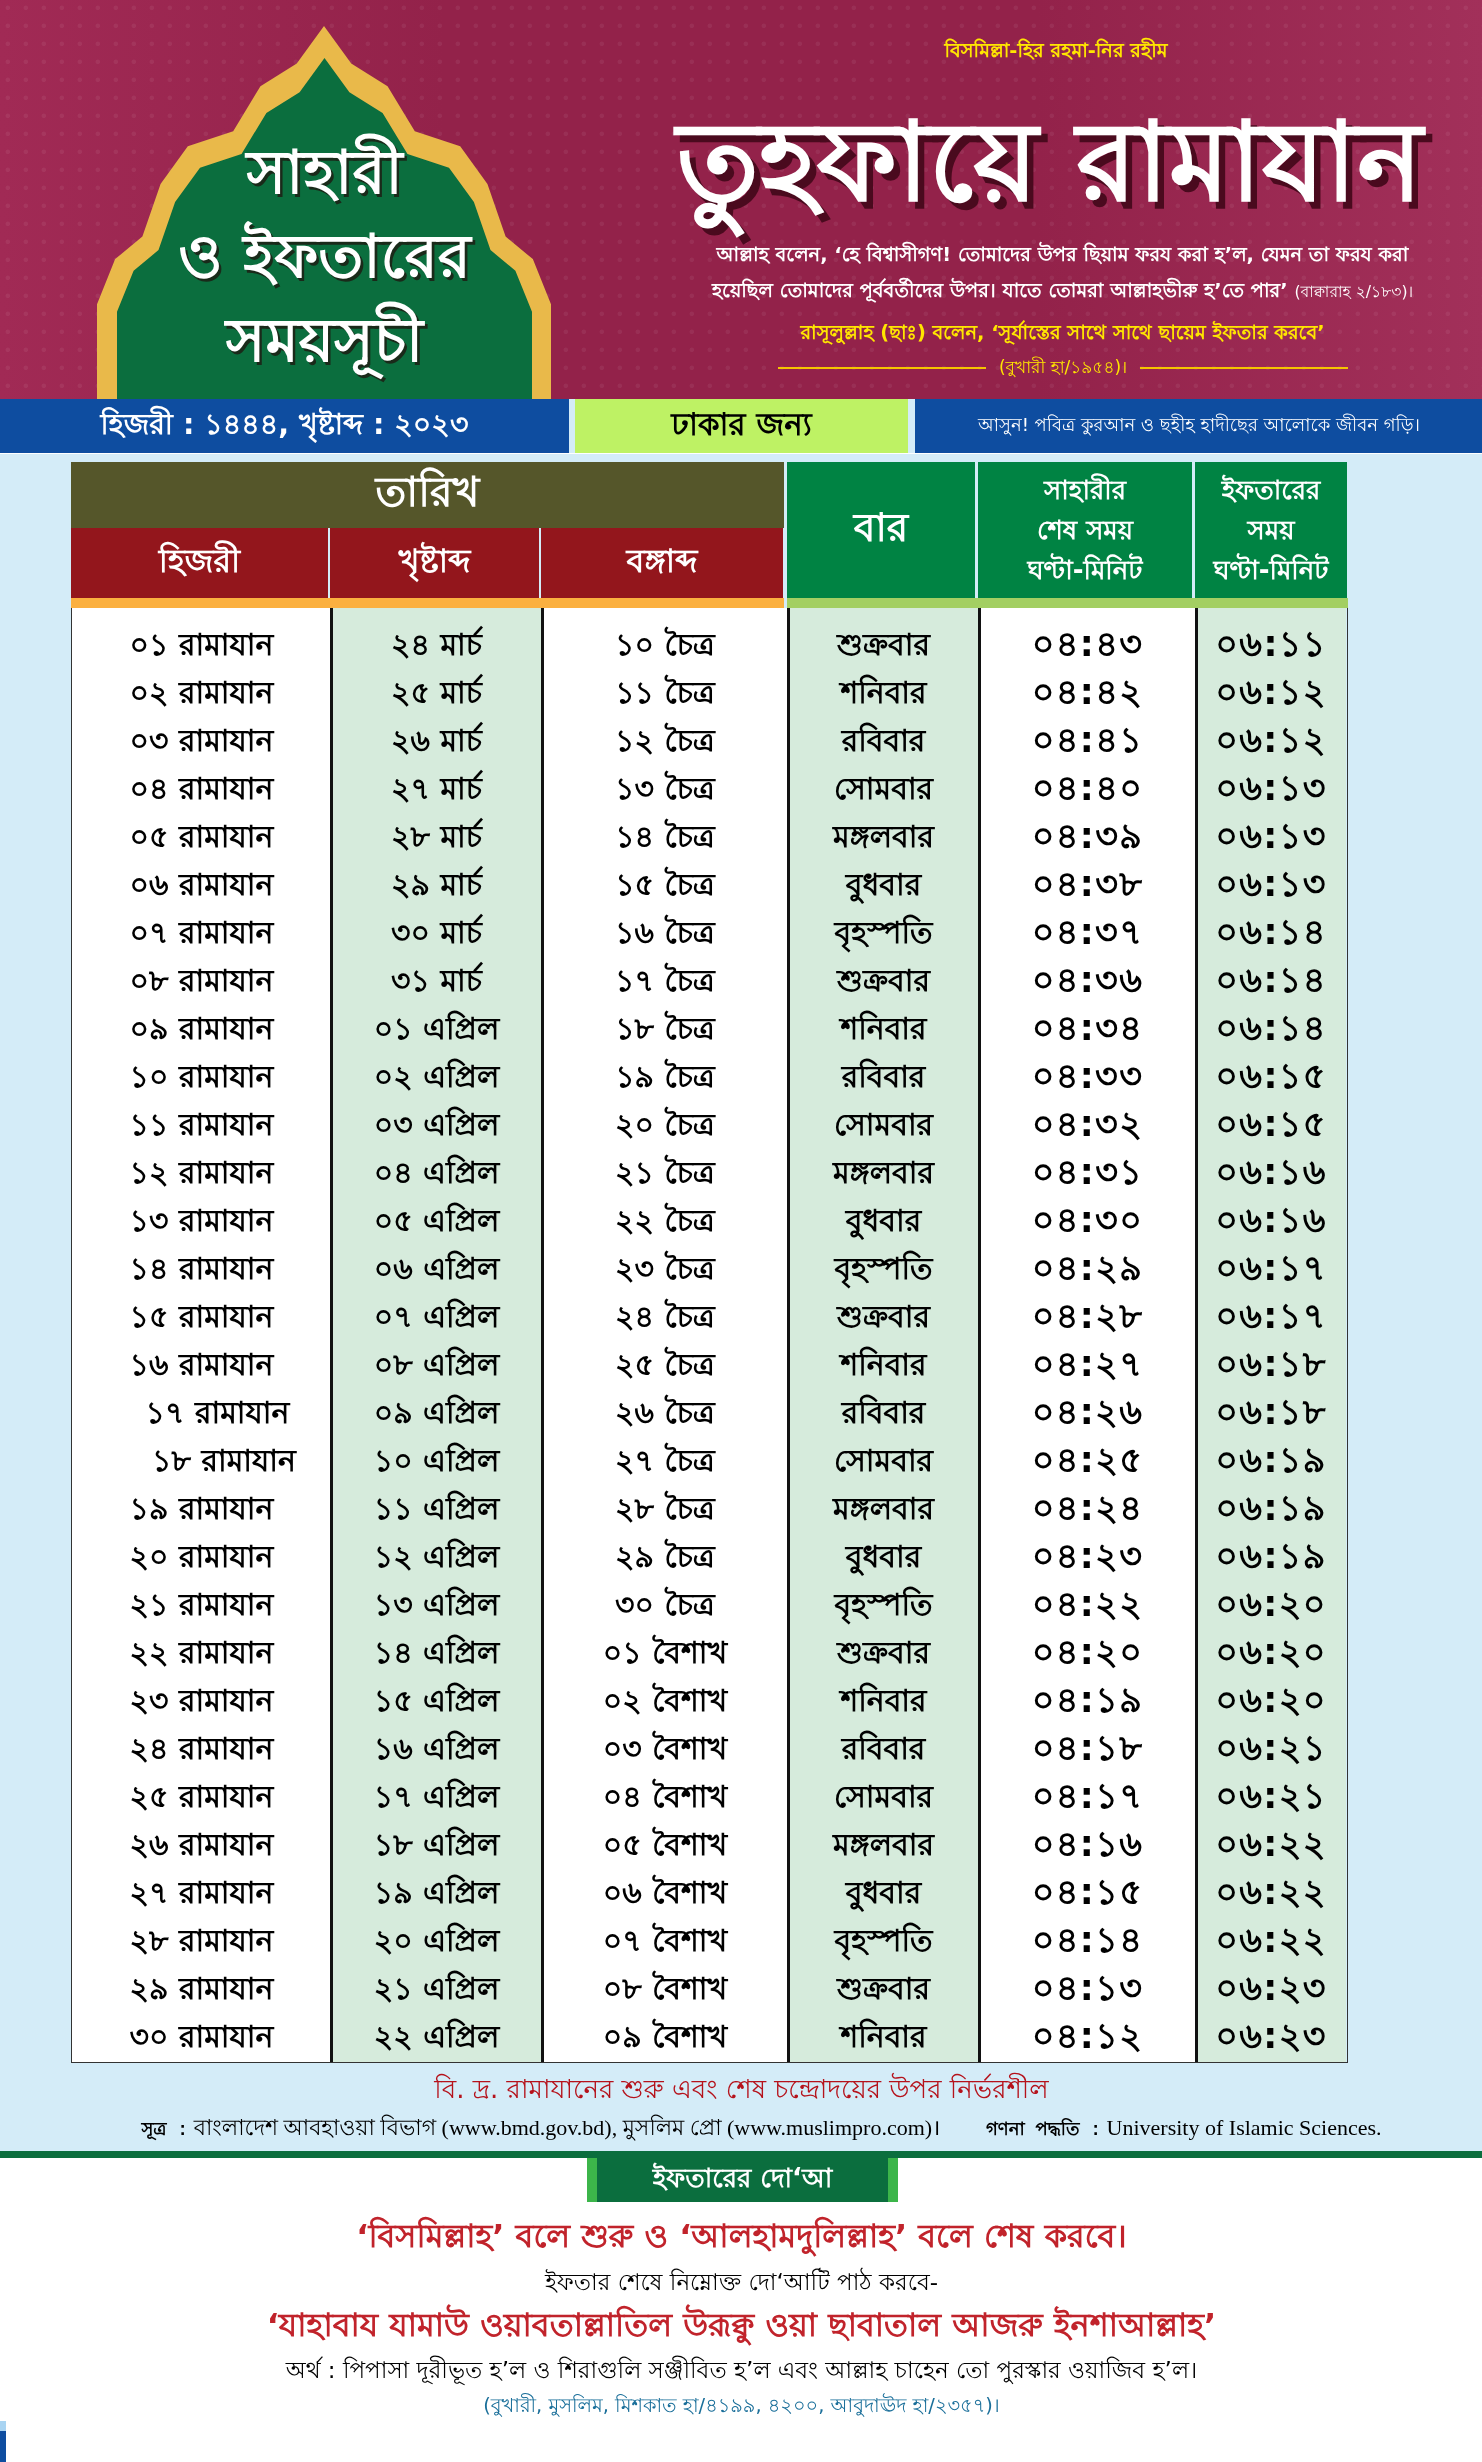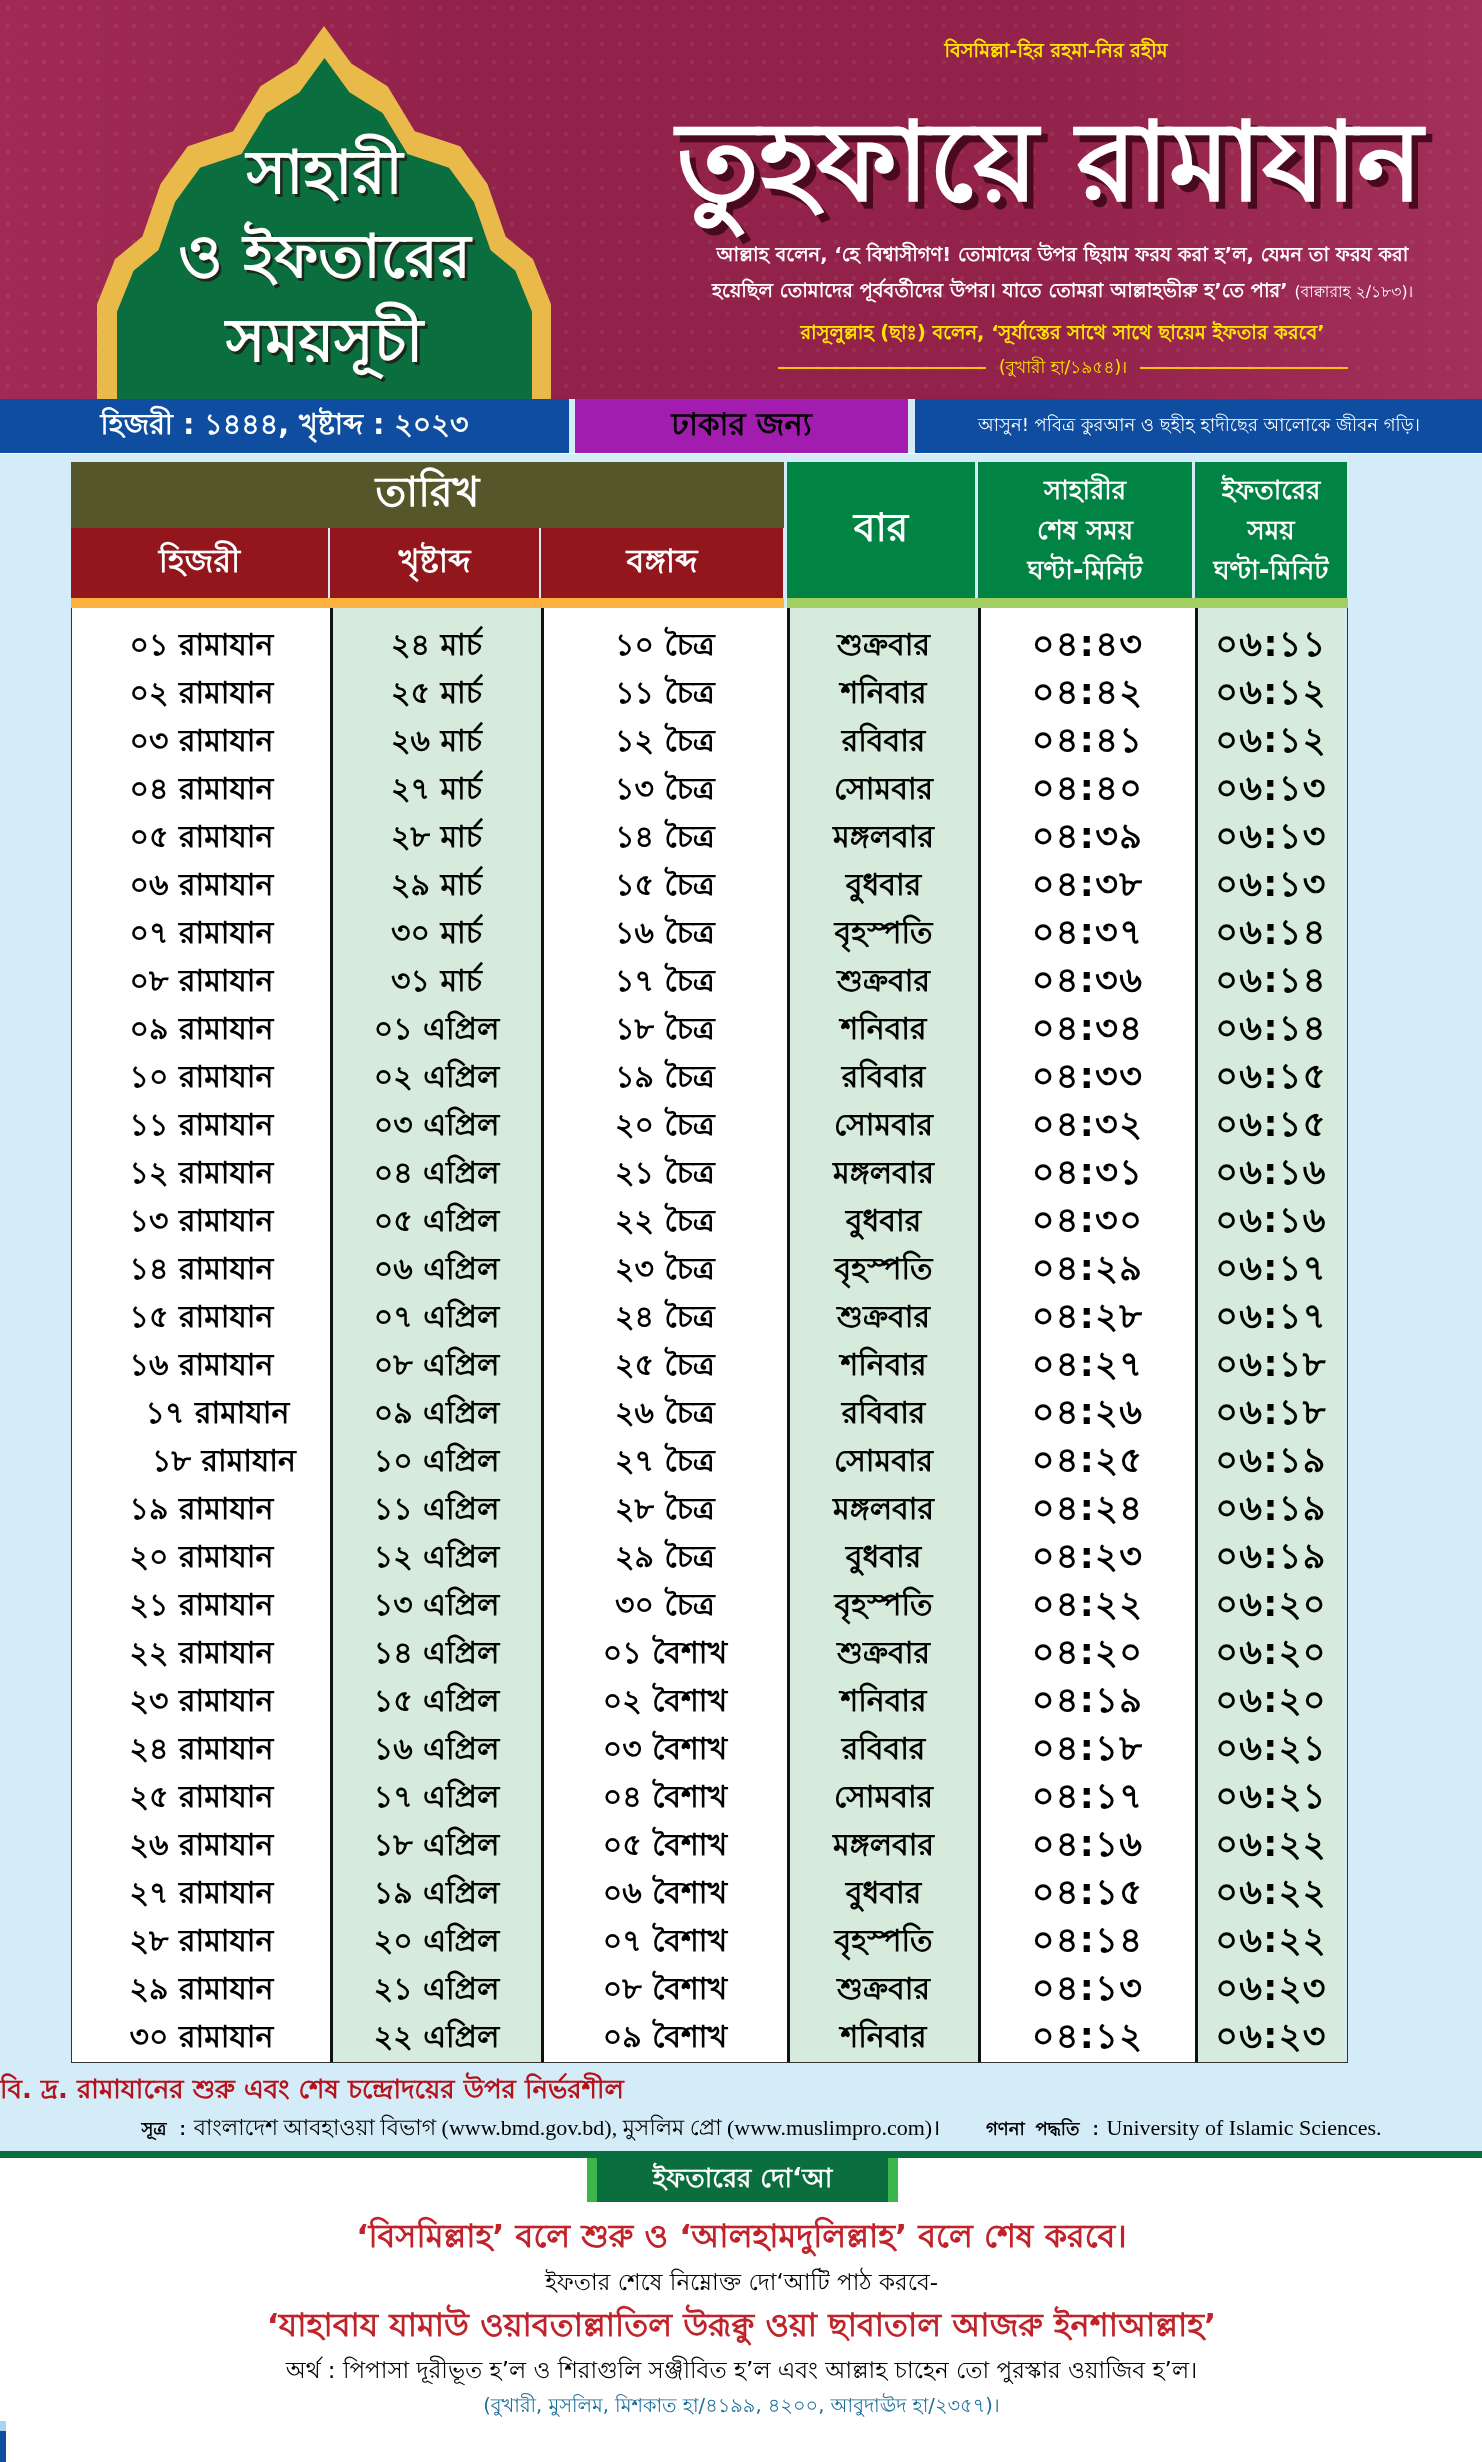--- a/index.html
+++ b/index.html
@@ -57,21 +57,21 @@
   .hadith-ref-row .line { flex: 1; height: 2.6px; background: #f5c400; }
   .hadith-ref-row .ref { color: #ffe600; font-size: 17px; }
 
   
   .info-bar { position: absolute; left: 0; top: 399px; width: 1483px; height: 54px; background: #d4ecf8; }
   .info-left {
     position: absolute; left: 0; top: 0; width: 569px; height: 54px; background: #0e4da0;
     color: #ffffff; font-size: 28.5px; font-weight: bold; display: flex; align-items: center; justify-content: center;
   }
   .info-mid {
-    position: absolute; left: 575px; top: 0; width: 333px; height: 54px; background: #a21caf;
+    position: absolute; left: 575px; top: 0; width: 333px; height: 54px; background: #bef264;
     color: #000000; font-size: 31px; font-weight: bold; display: flex; align-items: center; justify-content: center;
   }
   .info-right {
     position: absolute; left: 915px; top: 0; width: 568px; height: 54px; background: #0e4da0;
     color: #ffffff; font-size: 18px; display: flex; align-items: center; justify-content: center;
   }
 
   
   .table-area { position: absolute; left: 0; top: 454px; width: 1483px; height: 1698px; background: #d4ecf8; }
   .tbl { position: absolute; left: 71px; top: 7.8px; width: 1277px; }
@@ -100,22 +100,22 @@
   .col-div { position: absolute; top: 0; height: 100%; width: 2.6px; background: #111; }
 
   .rows { position: absolute; left: 0; top: 14.3px; width: 1277px; }
   .row { position: relative; height: 48px; display: flex; align-items: center; }
   .cell { position: absolute; top: 0; height: 48px; display: flex; align-items: center; justify-content: center;
           color: #000; font-weight: bold; font-size: 30px; white-space: nowrap; }
   .cell.time { font-size: 35px; letter-spacing: 1.3px; }
 
   
   .note-red {
-    position: absolute; left: 0; top: 1615px; width: 1483px; text-align: left;
-    color: #b5121b; font-size: 26px; font-weight: bold;
+    position: absolute; left: 0; top: 1615px; width: 1483px; text-align: center;
+    color: #b5121b; font-size: 26px; font-weight: normal;
   }
   .source {
     position: absolute; left: 0; top: 1656px; width: 1483px; text-align: center;
     color: #000; font-size: 22px; font-family: "Liberation Serif", serif;
   }
   .source b { font-family: Liberation Mono, monospace; font-size: 18px; margin-left: 40px; }
 
   
   .dua-top-line { position: absolute; left: 0; top: 2151px; width: 1483px; height: 6.5px; background: #0b6e3e; }
   .dua-badge {

